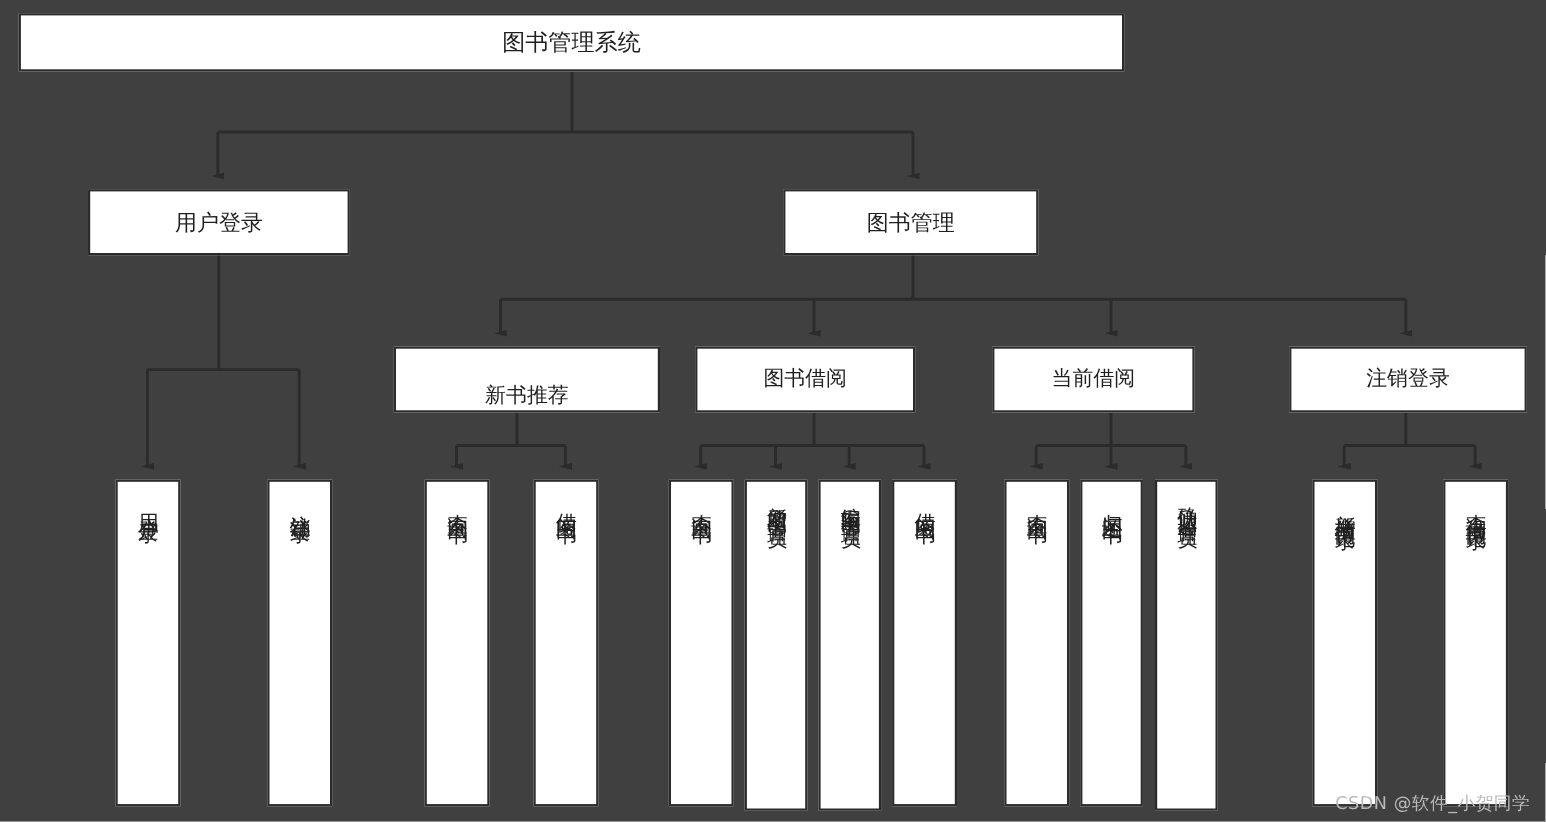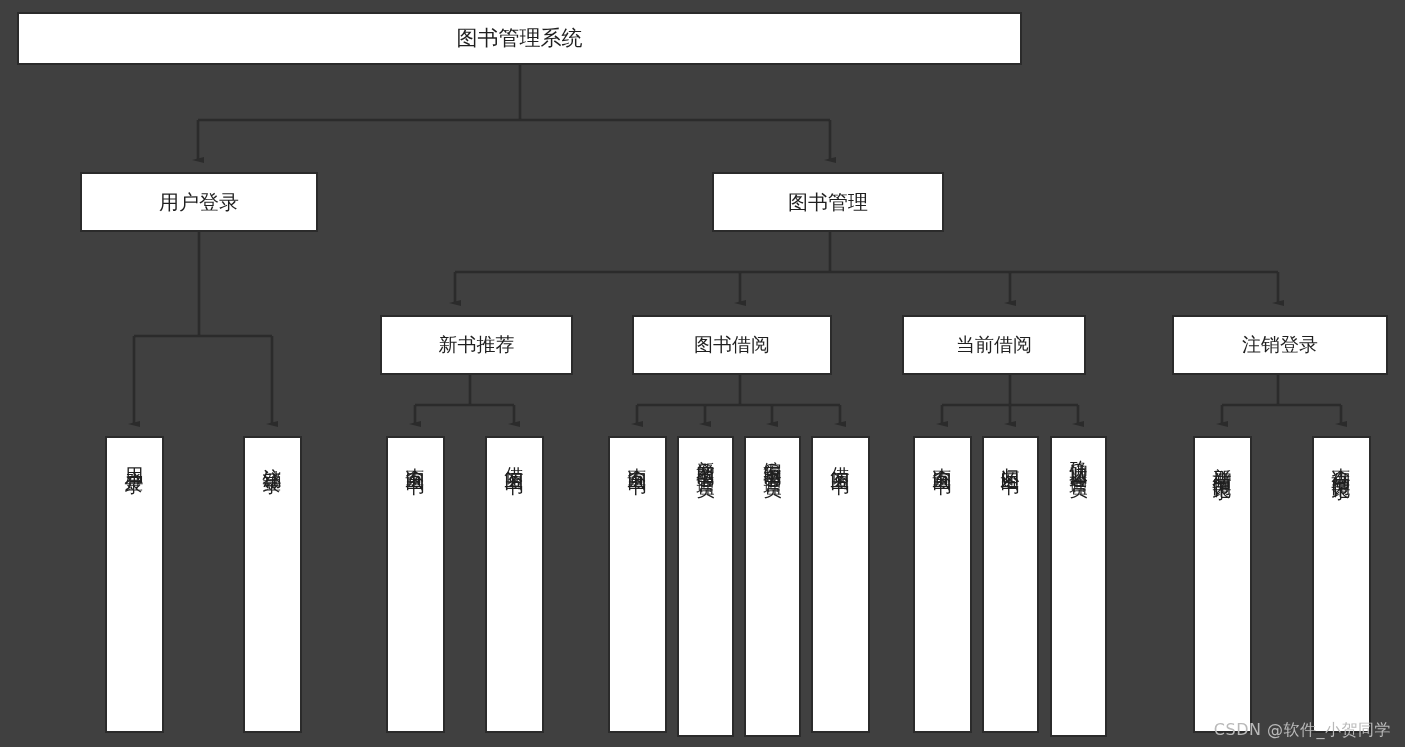--- a/index.html
+++ b/index.html
@@ -131,21 +131,21 @@
     <span>图书管理系统</span>
   </div>
 
   <div class="node lvl2" style="left:80px; top:172px; width:238px; height:60px;">
     <span>用户登录</span>
   </div>
   <div class="node lvl2" style="left:712px; top:172px; width:232px; height:60px;">
     <span>图书管理</span>
   </div>
 
-  <div class="node lvl3" style="left:380px; top:315px; width:193px; height:60px;">
+  <div class="node lvl3" style="left:358px; top:315px; width:242px; height:60px;align-items:flex-end;">
     <span>新书推荐</span>
   </div>
   <div class="node lvl3" style="left:632px; top:315px; width:200px; height:60px;">
     <span>图书借阅</span>
   </div>
   <div class="node lvl3" style="left:902px; top:315px; width:184px; height:60px;">
     <span>当前借阅</span>
   </div>
   <div class="node lvl3" style="left:1172px; top:315px; width:216px; height:60px;">
     <span>注销登录</span>

